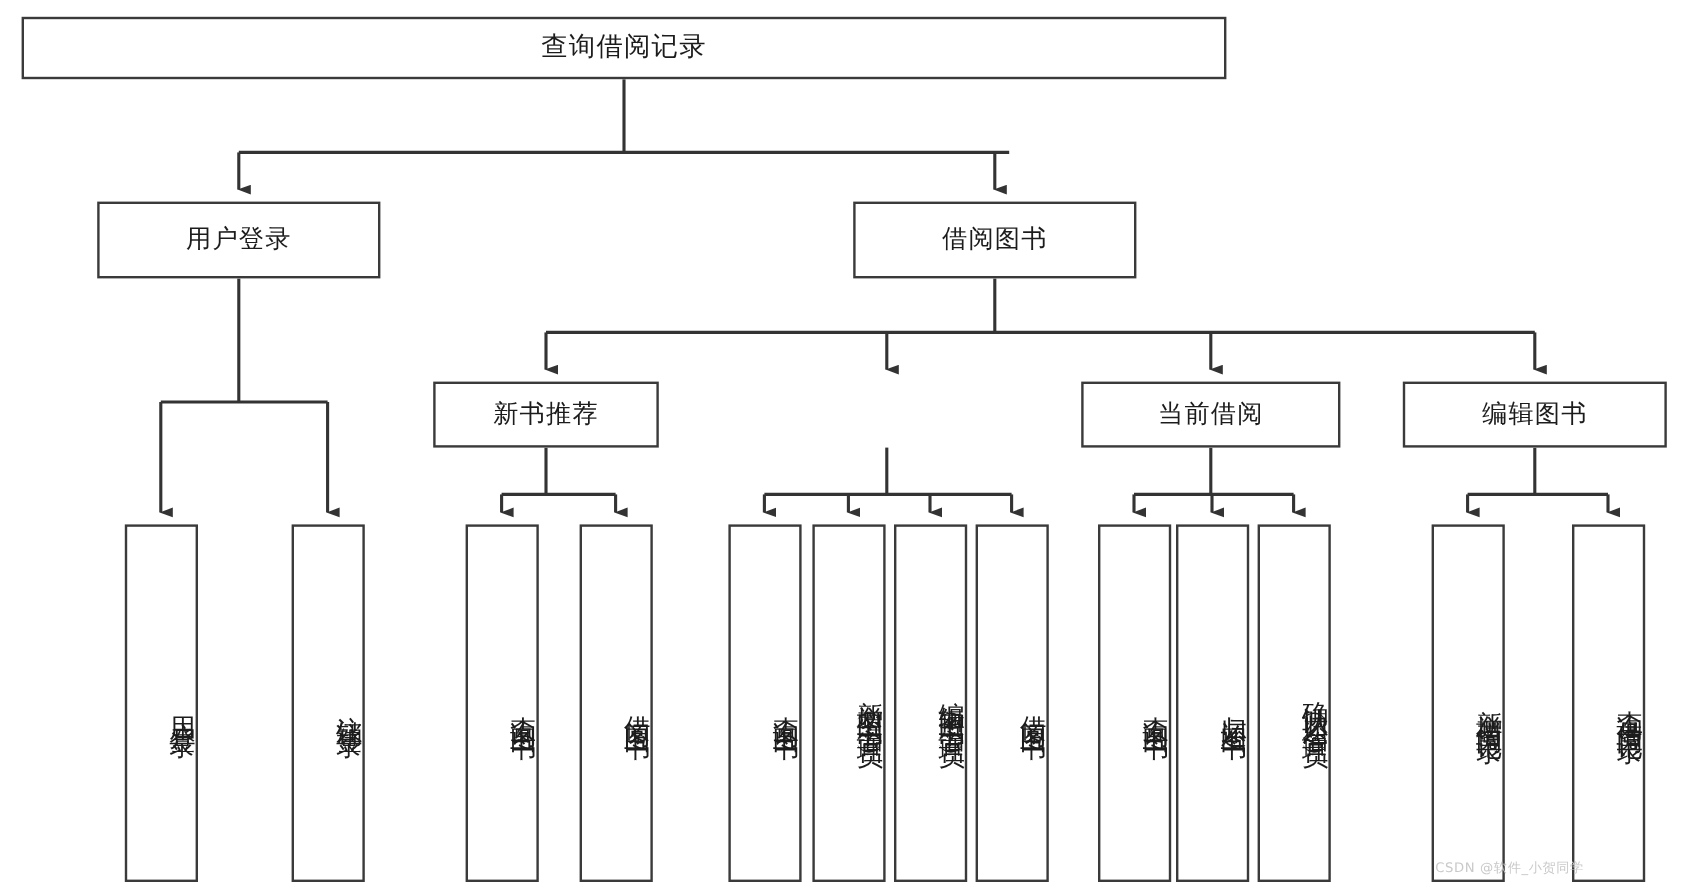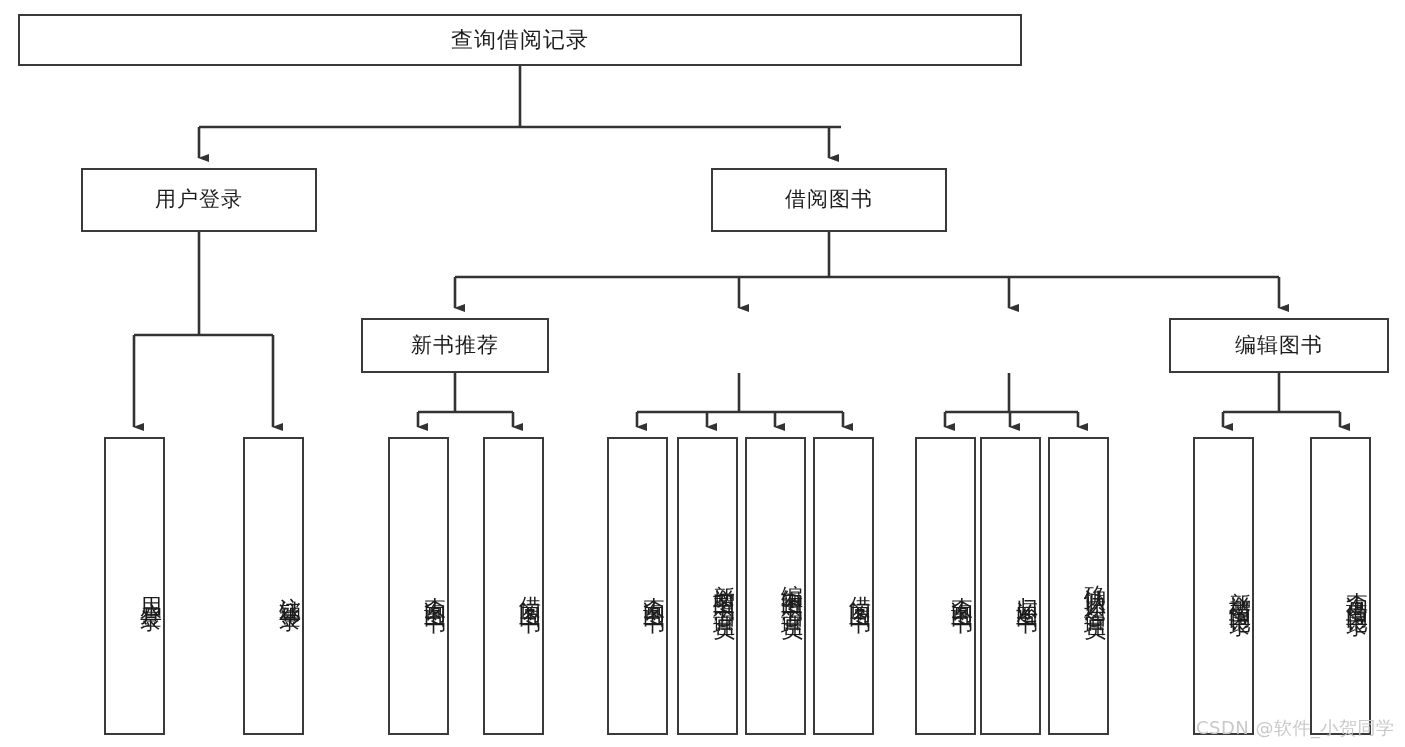--- a/index.html
+++ b/index.html
@@ -55,21 +55,21 @@
     justify-content: center;
   }
   .node.v .vtext {
     writing-mode: vertical-rl;
     text-orientation: upright;
     white-space: nowrap;
   }
   .watermark {
     position: absolute;
     color: #c9c9c9;
-    font-size: 18px;
+    font-size: 11px;
     letter-spacing: 0.5px;
     z-index: 5;
     white-space: nowrap;
     user-select: none;
   }
 </style>
 </head>
 <body>
 
 <div id="canvas">
@@ -133,20 +133,23 @@
   <div class="node h" style="left:81px; top:168px; width:236px; height:64px;">
     <span>用户登录</span>
   </div>
   <div class="node h" style="left:711px; top:168px; width:236px; height:64px;">
     <span>借阅图书</span>
   </div>
 
   <div class="node h" style="left:361px; top:318px; width:188px; height:55px;justify-content:center;">
     <span>新书推荐</span>
   </div>
+  <div class="node h" style="left:901px; top:318px; width:216px; height:55px;">
+    <span>当前借阅</span>
+  </div>
   <div class="node h" style="left:1169px; top:318px; width:220px; height:55px;">
     <span>编辑图书</span>
   </div>
 
   <div class="node v" style="left:104px; top:437px; width:61px; height:298px;">
     <span class="vtext">用户登录</span>
   </div>
   <div class="node v" style="left:243px; top:437px; width:61px; height:298px;">
     <span class="vtext">注销登录</span>
   </div>

